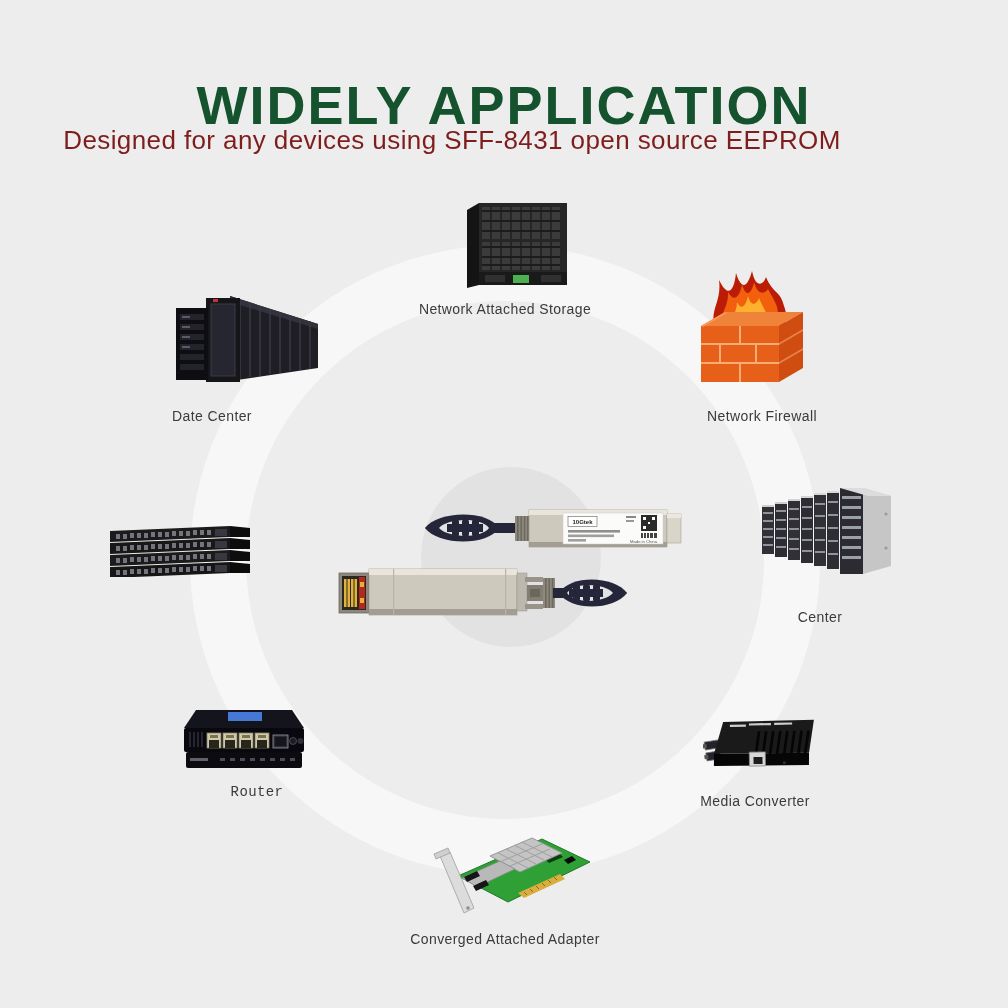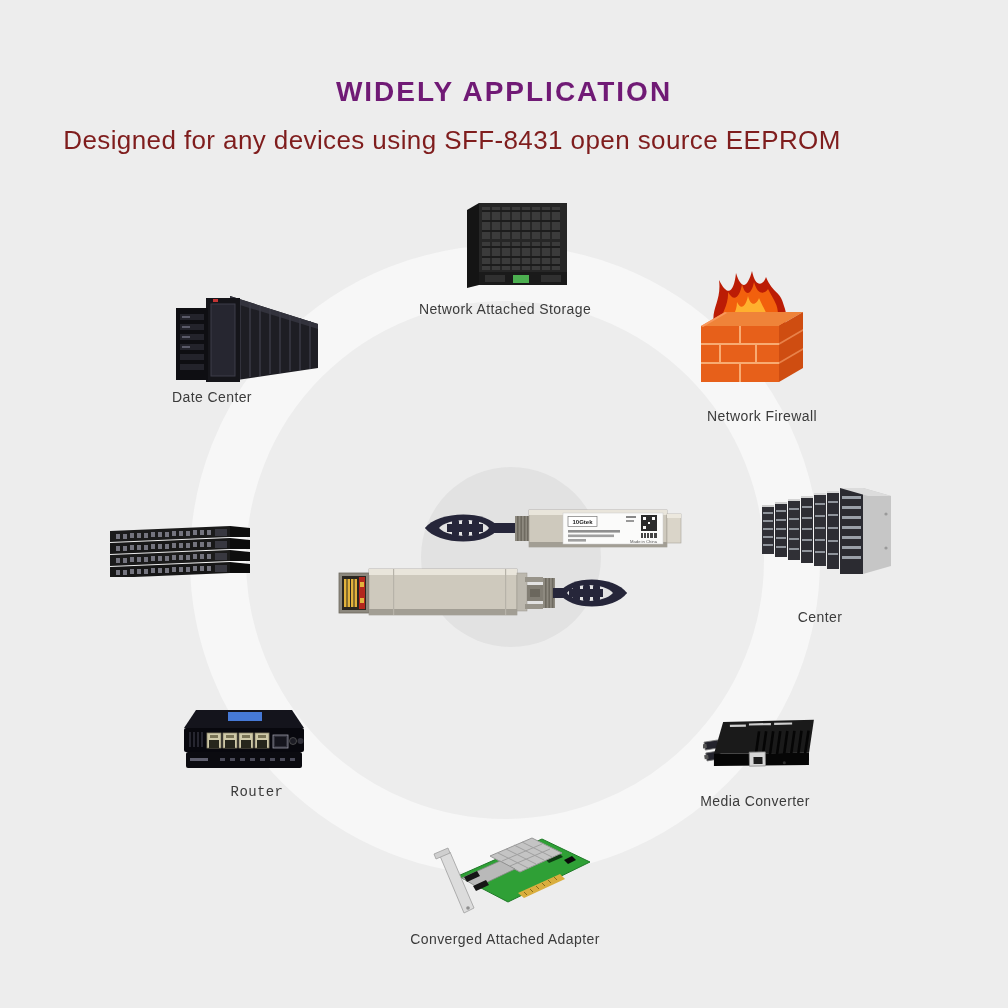--- a/index.html
+++ b/index.html
@@ -1,22 +1,22 @@
 <!DOCTYPE html>
 <html><head>
 <meta charset="utf-8">
 <style>
   html,body{margin:0;padding:0;}
   body{font-family:"Liberation Sans",sans-serif;}
   .canvas{position:relative;width:1008px;height:1008px;background:#ededed;overflow:hidden;}
   .abs{position:absolute;}
   .ring-svg{left:0;top:0;width:1008px;height:1008px;}
   .center-disc{left:421px;top:467px;width:180px;height:180px;border-radius:50%;background:#e2e2e2;}
-  .title{left:0;top:78px;width:1008px;text-align:center;font-size:28px;font-weight:bold;
-         color:#701a75;letter-spacing:2px;line-height:1;}
+  .title{left:0;top:78px;width:1008px;text-align:center;font-size:54px;font-weight:bold;
+         color:#14532d;letter-spacing:2px;line-height:1;}
   .subtitle{left:0;top:126px;width:904px;text-align:center;font-size:26px;color:#7f1d1d;
             letter-spacing:0.4px;line-height:1.15;}
   .dev-label{font-size:14px;color:#3b3b3b;text-align:center;letter-spacing:0.4px;line-height:1.1;}
   svg{display:block;}
 </style>
 </head>
 <body>
 
 <div class="canvas">
 
@@ -94,21 +94,21 @@
           <rect x="12" y="76" width="24" height="6"></rect>
       </g>
       <g fill="#5a5a68">
         <rect x="14" y="28" width="8" height="2"></rect>
           <rect x="14" y="38" width="8" height="2"></rect>
         <rect x="14" y="48" width="8" height="2"></rect>
           <rect x="14" y="58" width="8" height="2"></rect>
       </g>
     </svg>
   </div>
-  <div class="abs dev-label" style="left:112px;top:390px;width:200px;">Date Center</div>
+  <div class="abs dev-label" style="left:112px;top:409px;width:200px;">Date Center</div>
 
   <div class="abs" style="left:695px;top:268px;width:110px;height:118px;">
     <svg viewBox="0 0 110 118" width="110" height="118">
       <path d="M20,60 C14,42 27,34 24,12 C33,30 39,24 41,5 C47,24 53,18 57,3 C61,22 69,16 71,9 C78,26 85,22 89,38 C93,48 91,58 86,60 Z" fill="#bb1c05"></path>
       <path d="M27,60 C23,47 34,40 33,24 C39,35 45,29 47,16 C51,31 57,25 59,14 C63,29 71,25 73,21 C79,33 83,36 83,47 C84,55 80,60 76,60 Z" fill="#f2600d"></path>
       <path d="M36,60 C34,51 42,46 42,34 C46,43 51,38 53,28 C56,40 62,36 64,30 C68,40 72,43 72,51 C72,57 69,60 66,60 Z" fill="#ffb02e"></path>
       <polygon points="6,58 30,44 108,44 84,58" fill="#ef8339"></polygon>
       <line x1="48" y1="51" x2="68" y2="51" stroke="#f9a869" stroke-width="0"></line>
       <rect x="6" y="58" width="78" height="56" fill="#e7601a"></rect>
       <g fill="#f8ab72">

